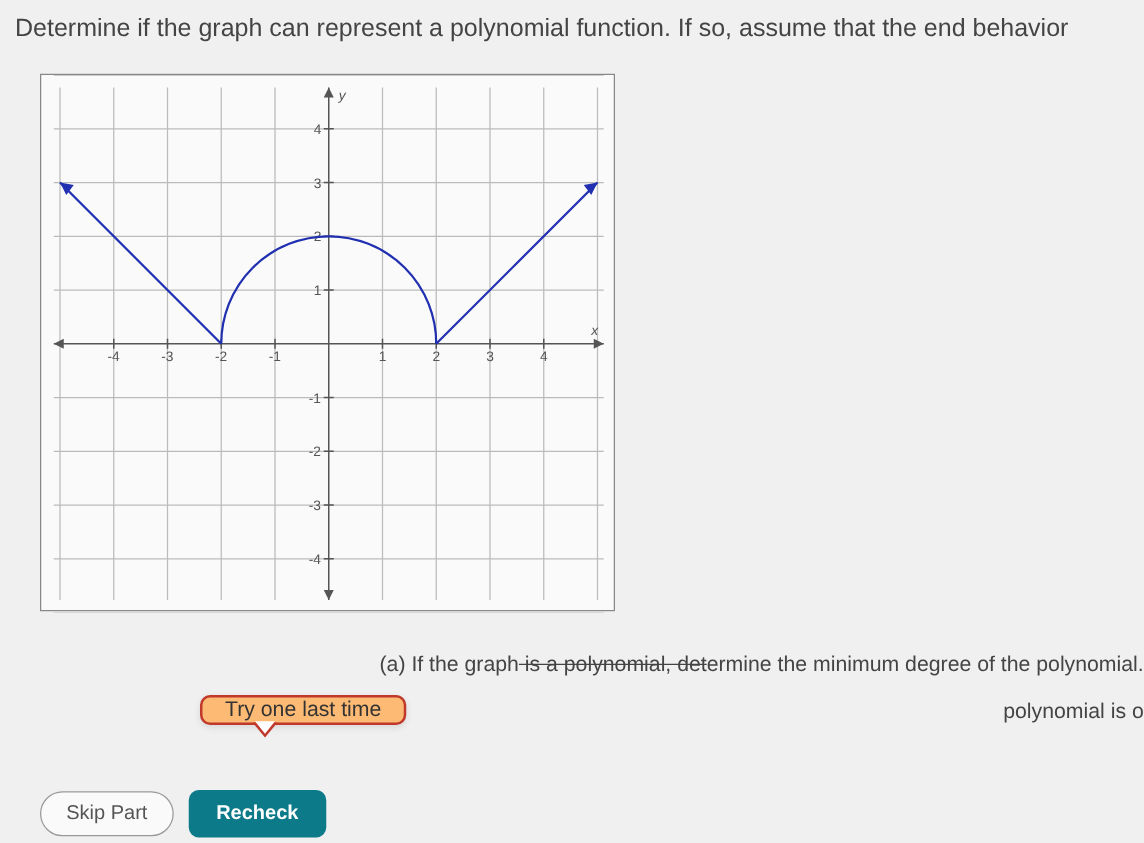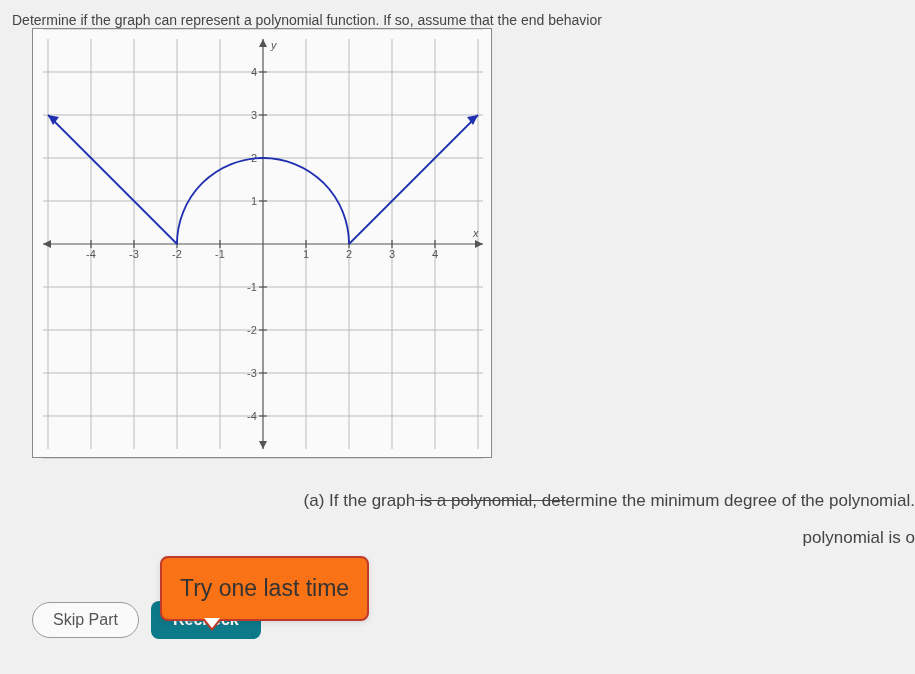--- a/index.html
+++ b/index.html
@@ -7,22 +7,23 @@
       width: 915px;
       height: 674px;
       background: #f0f0f0;
       font-family: Arial, sans-serif;
       padding: 12px 0 0 12px;
       color: #333;
       overflow: hidden;
       position: relative;
     }
     .question-text {
-      font-size: 14px;
+      font-size: 20px;
       color: #444;
+      margin-bottom: 24px;
       white-space: nowrap;
     }
     .graph-container {
       width: 460px;
       height: 430px;
       border: 1.5px solid #888;
       background: #fafafa;
       margin-left: 20px;
       margin-bottom: 28px;
       position: relative;
@@ -34,25 +35,25 @@
       line-height: 1.8;
     }
     .part-row { position: relative; margin-bottom: 6px; white-space: nowrap; text-align: right; }
     .tooltip-wrap {
       position: absolute;
       left: 160px;
       top: 556px;
       z-index: 10;
     }
     .tooltip {
-      background: #f97316;
+      background: #fdba74;
       border: 2px solid #c0392b;
       border-radius: 8px;
-      padding: 17px 18px;
-      font-size: 23px;
+      padding: 0 18px;
+      font-size: 17px;
       color: #333;
       position: relative;
       box-shadow: 0 2px 6px rgba(0,0,0,0.1);
     }
     .tooltip::after {
       content: "";
       position: absolute;
       bottom: -12px;
       left: 40px;
       border-width: 12px 10px 0 10px;

